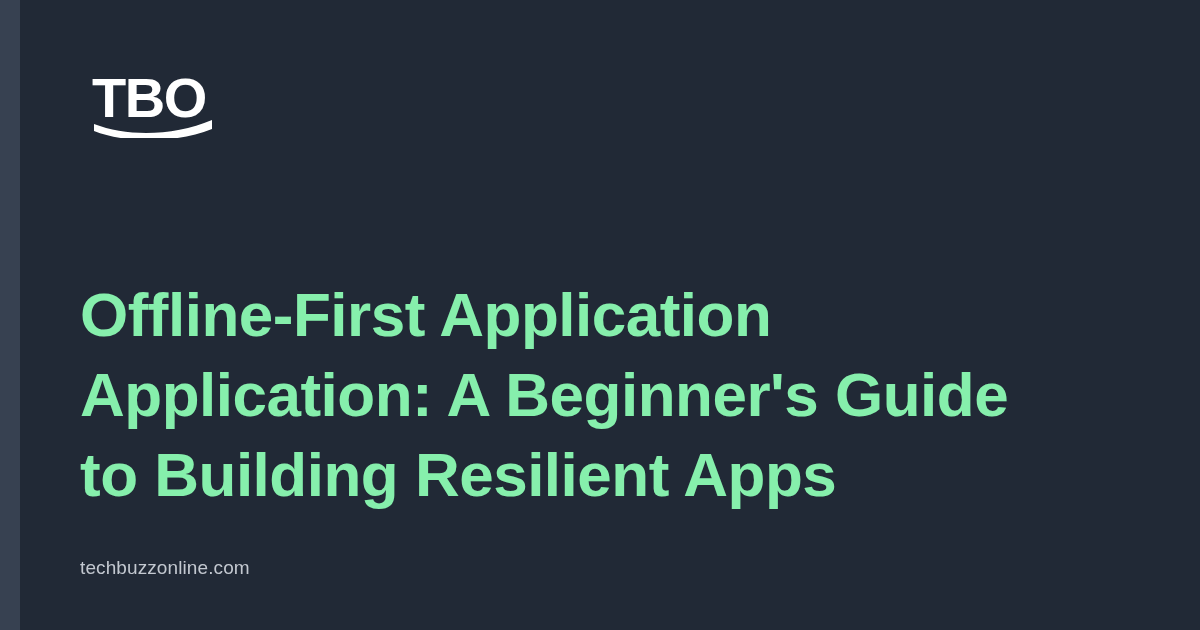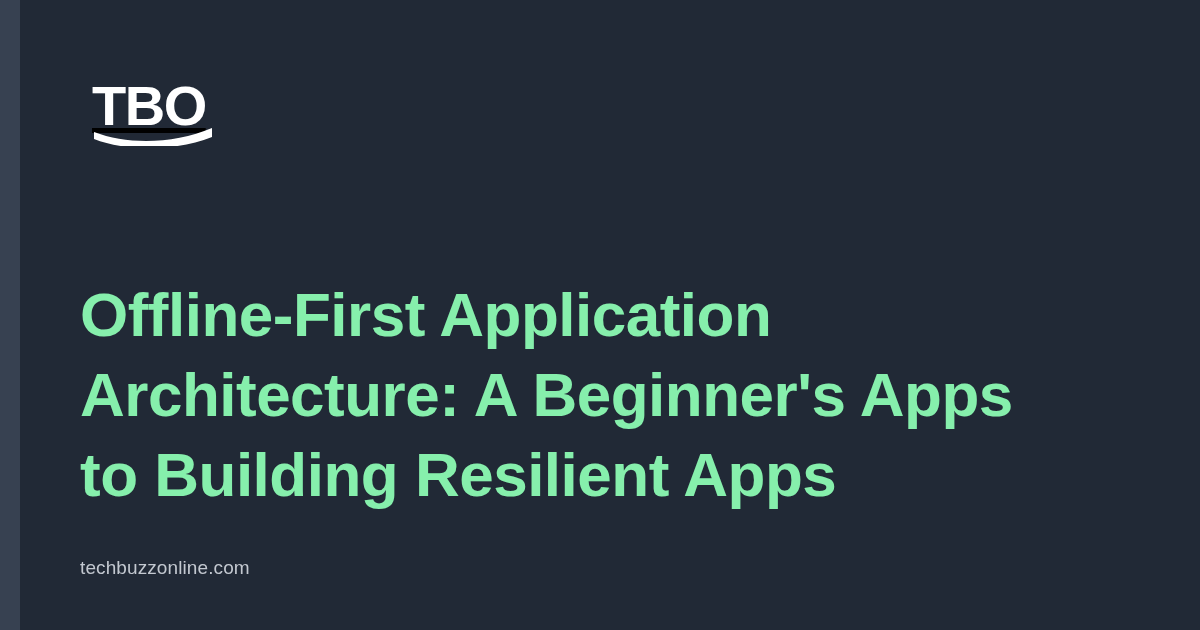--- a/index.html
+++ b/index.html
@@ -30,24 +30,23 @@
     left:0; top:0;
     width:20px;
     height:630px;
     background:#374151;
   }
 
   
   .logo {
     position:absolute;
     left:92px;
-    top:78px;
+    top:70px;
     width:120px;
     height:66px;
-    text-decoration:underline;
   }
   .logo-word {
     display:block;
     font-family:"Liberation Sans", sans-serif;
     font-weight:700;
     font-size:56px;
     line-height:56px;
     letter-spacing:-1.5px;
     color:#ffffff;
   }
@@ -98,19 +97,19 @@
 
   <div class="logo">
     <span class="logo-word">TBO</span>
     <svg class="logo-swoosh" viewBox="0 0 118 20" preserveAspectRatio="none" aria-hidden="true">
       <path d="M0 6 C 34 19, 80 18, 118 2 L 118 11 C 80 26, 30 25, 0 13 Z" fill="#ffffff"></path>
     </svg>
   </div>
 
   <h1 class="headline">
     <span class="line">Offline-First Application</span>
-    <span class="line">Architecture: A Beginner's Apps</span>
+    <span class="line">Application: A Beginner's Guide</span>
     <span class="line">to Building Resilient Apps</span>
   </h1>
 
   <div class="site-domain">techbuzzonline.com</div>
 
 </div>
 
 </body></html>

